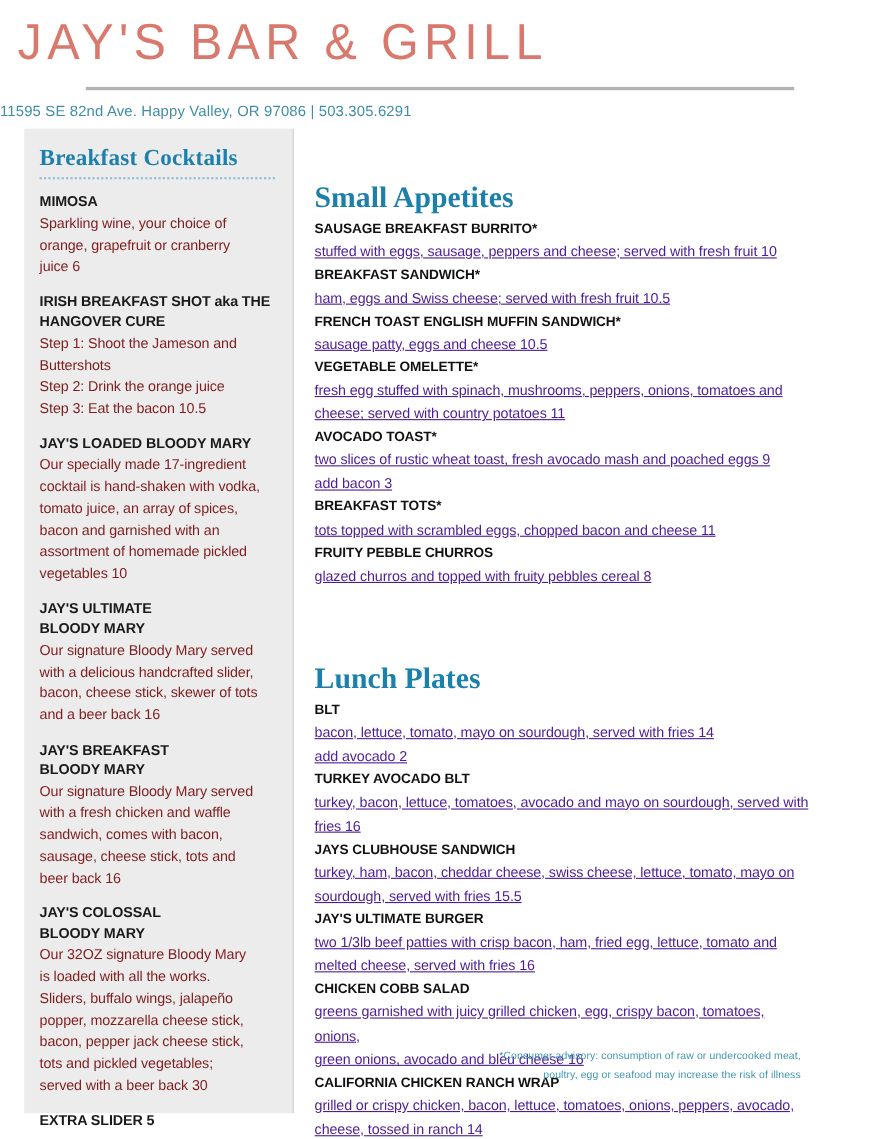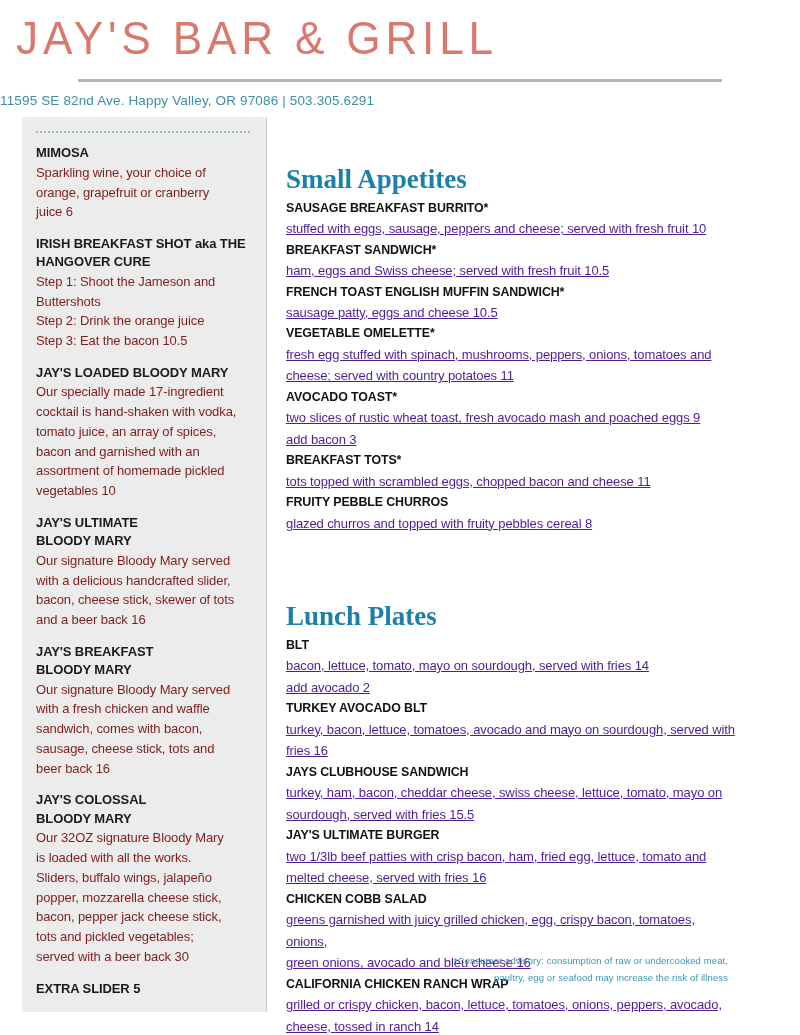--- a/index.html
+++ b/index.html
@@ -167,20 +167,21 @@
 
 <div class="header">
   <div class="restaurant-title">JAY'S BAR &amp; GRILL</div>
   <div class="title-rule"></div>
   <div class="address-line">11595 SE 82nd Ave. Happy Valley, OR 97086 | 503.305.6291</div>
 </div>
 
 <div class="page-body">
 
   <div class="sidebar">
+    <div class="sidebar-heading">Breakfast Cocktails</div>
     <div class="dotted-divider"></div>
     <div id="sidebar-items">
         <div class="cocktail">
           <div class="cocktail-name">MIMOSA</div>
           <div class="cocktail-desc">
             <span class="line">Sparkling wine, your choice of</span>
             <span class="line">orange, grapefruit or cranberry</span>
             <span class="line">juice   6</span>
           </div>
         </div>

